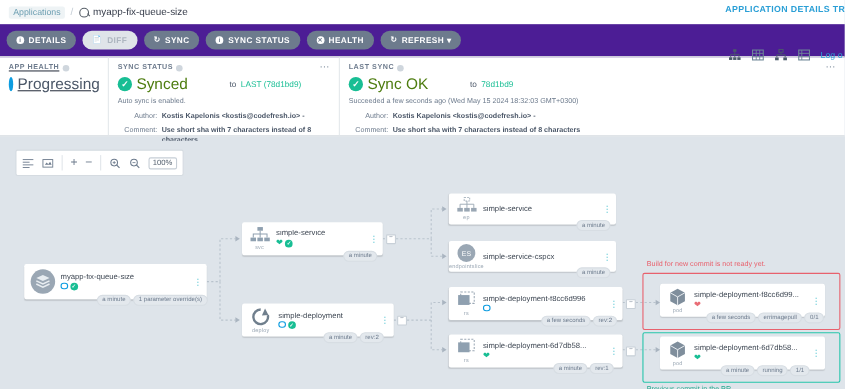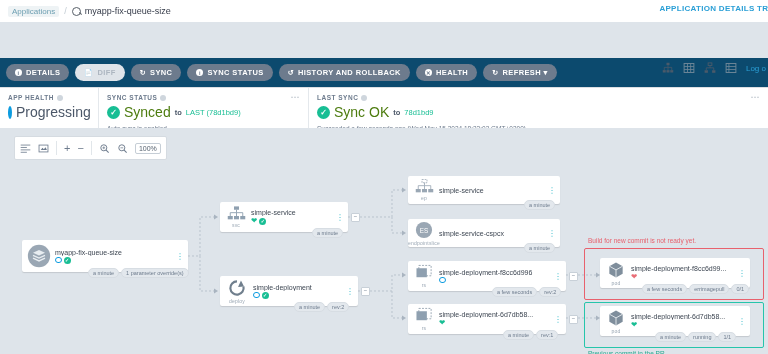--- a/index.html
+++ b/index.html
@@ -19,51 +19,51 @@
   .crumb-search{display:flex;align-items:center;gap:4px;}
   .crumb-search .magn{width:7px;height:7px;border:1.2px solid #586069;border-radius:50%;
      position:relative;display:inline-block;}
   .crumb-search .magn:after{content:"";position:absolute;width:3px;height:1.2px;background:#586069;
      right:-2.5px;bottom:0px;transform:rotate(45deg);}
   .crumb-current{font-size:9px;color:#363c4a;}
   .topbar-right{position:absolute;right:-6px;top:4px;font-size:8px;font-weight:bold;
      color:#2a9fd6;letter-spacing:.3px;white-space:nowrap;}
 
   
-  .toolbar{height:30px;background:#0c4a6e;border-bottom:1px solid #dcdfe3;display:flex;
-     align-items:center;padding:0 6px;box-sizing:border-box;position:relative;margin-top:36px;}
+  .toolbar{height:30px;background:#4c1d95;border-bottom:1px solid #dcdfe3;display:flex;
+     align-items:center;padding:0 6px;box-sizing:border-box;position:relative;}
   .btn{display:inline-flex;align-items:center;gap:4px;height:17px;padding:0 9px;
      border-radius:9px;background:#6d7b8d;color:#fff;font-size:7.5px;font-weight:bold;
      letter-spacing:.4px;margin-right:6px;white-space:nowrap;cursor:pointer;}
   .btn.disabled{background:#dfe4e9;color:#adb6c0;cursor:default;text-align:right;}
   .btn .ic{font-size:7px;line-height:1;}
   .icon-circle{width:7px;height:7px;border-radius:50%;background:#fff;color:#6d7b8d;
      font-size:5.5px;font-weight:bold;display:inline-flex;align-items:center;justify-content:center;}
-  .toolbar-right{position:absolute;right:2px;top:4px;display:flex;align-items:center;gap:9px;}
+  .toolbar-right{position:absolute;right:2px;top:22px;display:flex;align-items:center;gap:9px;}
   .vicon{width:12px;height:12px;color:#4a5a6a;display:block;}
   .logout{font-size:8px;color:#2a9fd6;white-space:nowrap;}
 
   
   .panels{height:72px;background:#fff;display:flex;border-bottom:1px solid #d3d9df;box-sizing:border-box;}
   .panel{padding:6px 10px 0 8px;box-sizing:border-box;position:relative;}
-  .panel.health{width:98px;}
+  .panel.health{width:98px;text-decoration:underline;}
   .panel.sync{width:210px;border-left:1px solid #e4e8ec;}
   .panel.last{width:auto;flex:1;border-left:1px solid #e4e8ec;}
   .panel-title{font-size:6.5px;font-weight:bold;letter-spacing:.5px;color:#6d7b8d;
      display:flex;align-items:center;gap:3px;}
   .qmark{width:6px;height:6px;border-radius:50%;background:#cfd6dd;display:inline-block;}
   .kebab{position:absolute;right:8px;top:6px;color:#8b98a6;font-size:9px;letter-spacing:0.5px;
      line-height:6px;cursor:pointer;}
   .status-row{display:flex;align-items:center;gap:4px;margin-top:3px;}
   .ring{width:13px;height:13px;border-radius:50%;border:2.4px solid #0d9ce0;box-sizing:border-box;}
   .check{width:13px;height:13px;border-radius:50%;background:#18be94;color:#fff;font-size:8px;
      display:flex;align-items:center;justify-content:center;font-weight:bold;}
   .status-big{font-size:14px;color:#4b5768;font-weight:normal;}
   .status-big.green{color:#4d7c0f;}
-  .to-txt{font-size:7.5px;color:#4b5768;font-weight:bold;}
+  .to-txt{font-size:7.5px;color:#4b5768;font-weight:normal;margin-left:34px;}
   .rev-link{font-size:7.5px;color:#18be94;}
   .sub-txt{font-size:6.5px;color:#6d7b8d;margin-top:5px;line-height:1.35;}
   .meta{margin-top:3px;font-size:6.5px;color:#4b5768;display:flex;gap:4px;line-height:1.5;}
   .meta-k{color:#6d7b8d;width:36px;text-align:right;flex:none;}
   .meta-v{font-weight:bold;}
 
   
   .canvas{position:absolute;left:0;top:128px;width:768px;height:226px;background:#dee4ea;}
   .zoombar{position:absolute;left:14px;top:8px;height:24px;background:#fff;border:1px solid #d5dbe1;
      border-radius:2px;display:flex;align-items:center;padding:0 5px;gap:7px;box-sizing:border-box;}
@@ -127,24 +127,20 @@
       <span class="ic">📄</span>
       <span>DIFF</span>
     </div>
     <div class="btn">
       <span class="ic">↻</span>
       <span>SYNC</span>
     </div>
     <div class="btn">
       <span class="icon-circle">i</span>
       <span>SYNC STATUS</span>
-    </div>
-    <div class="btn">
-      <span class="ic">↺</span>
-      <span>HISTORY AND ROLLBACK</span>
     </div>
     <div class="btn">
       <span class="icon-circle">✕</span>
       <span>HEALTH</span>
     </div>
     <div class="btn">
       <span class="ic">↻</span>
       <span>REFRESH ▾</span>
     </div>
 

